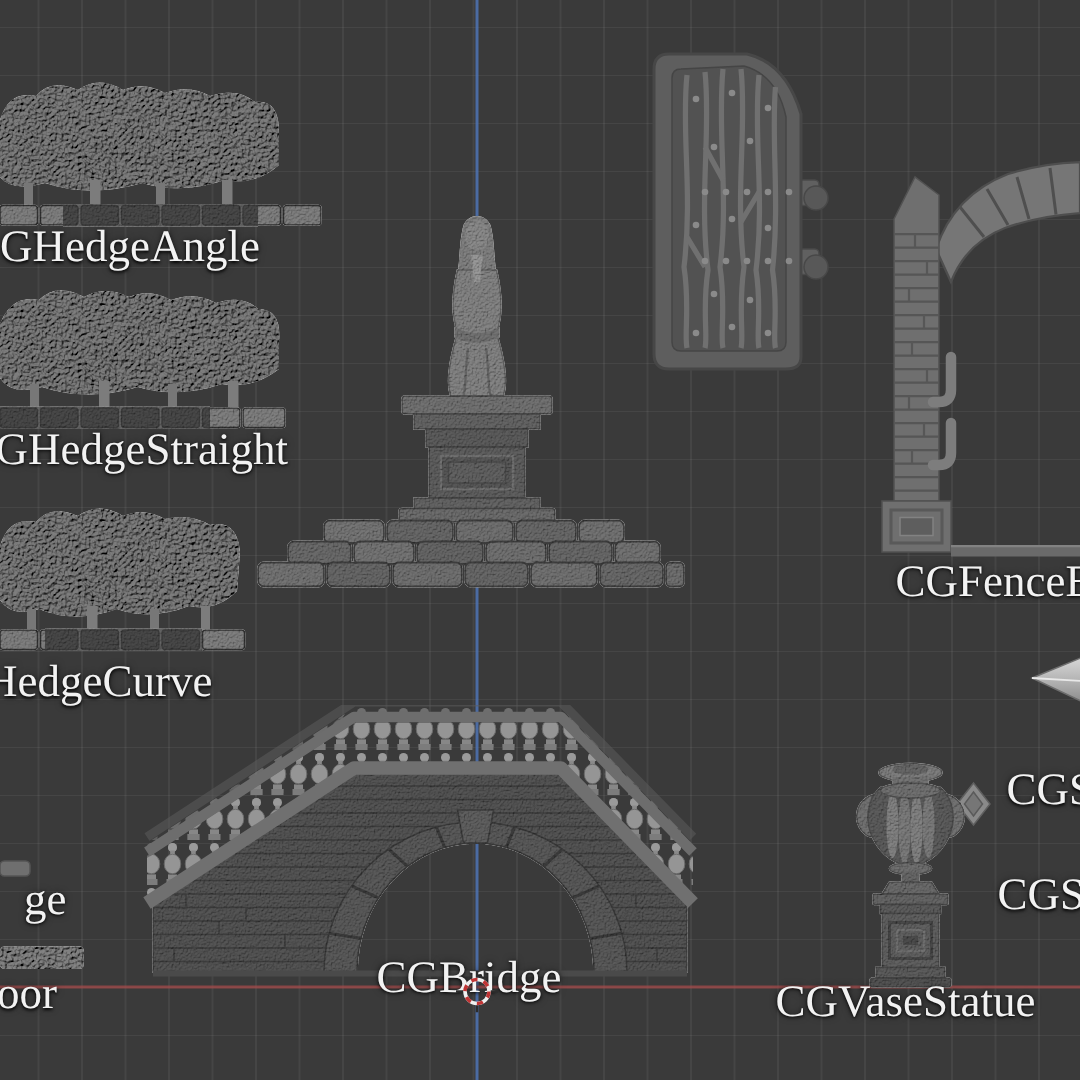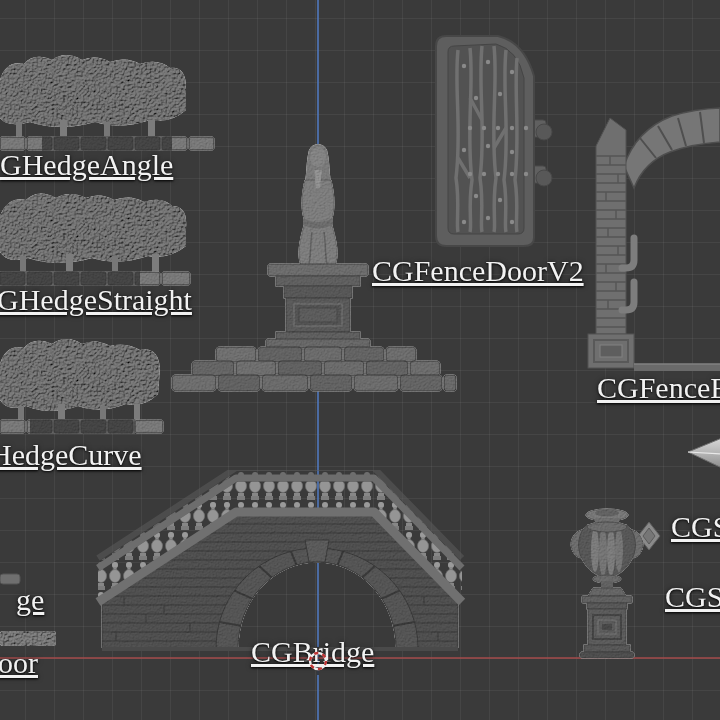--- a/index.html
+++ b/index.html
@@ -10,21 +10,21 @@
     background-image:
       linear-gradient(rgba(255,255,255,0.055) 1px, transparent 1px),
       linear-gradient(90deg, rgba(255,255,255,0.055) 1px, transparent 1px);
     background-size:100% 32px, 29px 100%;
     background-position:0 18px, 25px 0;}
   .axis{position:absolute;z-index:10;}
   #axis-z{left:317px;top:0;width:2px;height:720px;opacity:.85;}
   #axis-x{left:0;top:657px;width:720px;height:2px;opacity:.8;}
   .model{position:absolute;z-index:20;}
   .lbl{position:absolute;z-index:30;font-size:30px;color:#f2f2f2;white-space:nowrap;
-       text-shadow:0 1px 2px rgba(0,0,0,.9),0 0 5px rgba(0,0,0,.55);text-decoration:underline;}
+       text-shadow:0 1px 2px rgba(0,0,0,.9),0 0 5px rgba(0,0,0,.55);}
   #cursor3d{position:absolute;left:304px;top:647px;z-index:40;}
   svg{display:block;}
 </style>
 </head>
 <body>
 
 <div id="viewport">
 
   <svg width="0" height="0" style="position:absolute" aria-hidden="true">
     <defs>
@@ -361,21 +361,21 @@
     <svg width="28" height="28" viewBox="0 0 28 28">
       <path d="M14,0 V6 M14,22 V28 M0,14 H6 M22,14 H28" stroke="#2c2c2c" stroke-width="1.6"></path>
       <circle cx="14" cy="14" r="8" fill="none" stroke="#f0f0f0" stroke-width="2.4"></circle>
       <circle cx="14" cy="14" r="8" fill="none" stroke="#c03434" stroke-width="2.4" stroke-dasharray="4.2 4.2"></circle>
     </svg>
   </div>
 
   <div class="lbl" style="left:0;top:148px">GHedgeAngle</div>
   <div class="lbl" style="left:-3px;top:283px">GHedgeStraight</div>
   <div class="lbl" style="left:-10px;top:438px">HedgeCurve</div>
-  <div class="lbl" style="left:372px;top:254px">CGFenceDoorV2</div>
   <div class="lbl" style="left:597px;top:371px">CGFenceE</div>
   <div class="lbl" style="left:671px;top:510px">CGS</div>
   <div class="lbl" style="left:665px;top:580px">CGS</div>
   <div class="lbl" style="left:16px;top:583px">ge</div>
   <div class="lbl" style="left:-2px;top:646px">oor</div>
   <div class="lbl" style="left:251px;top:635px">CGBridge</div>
+  <div class="lbl" style="left:517px;top:651px">CGVaseStatue</div>
 
 </div>
 
 </body></html>

